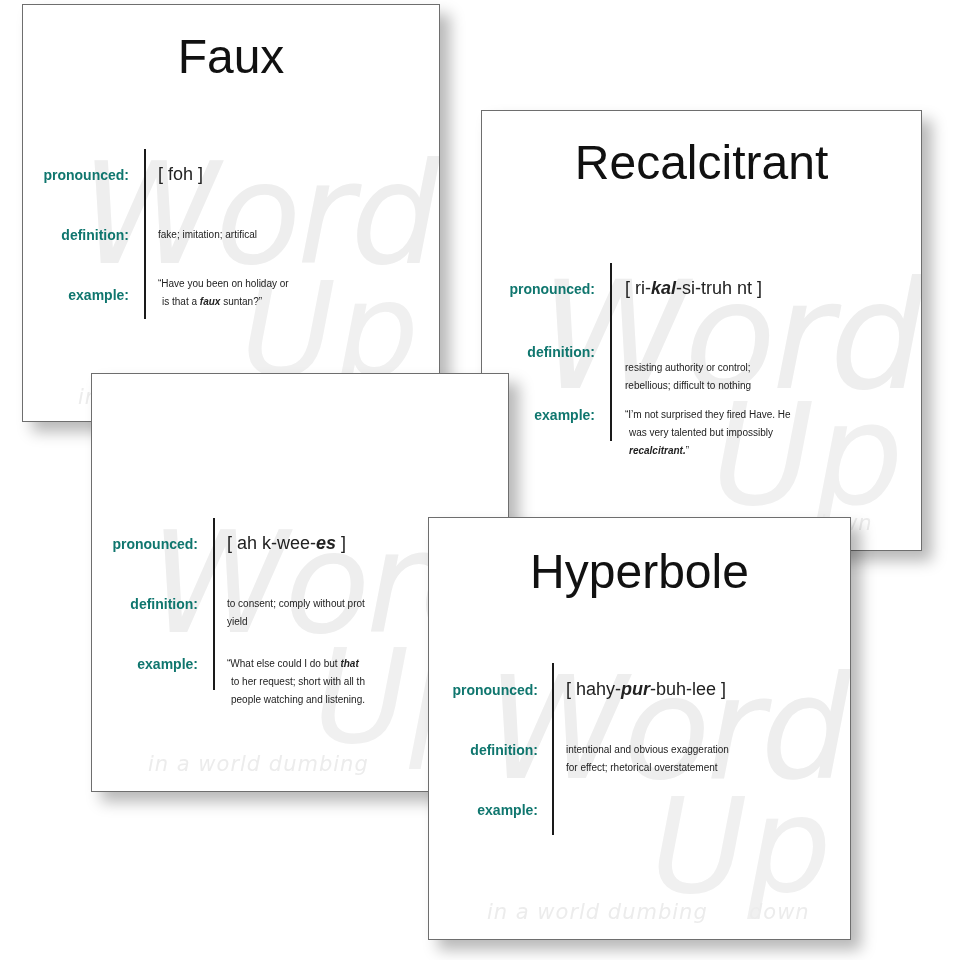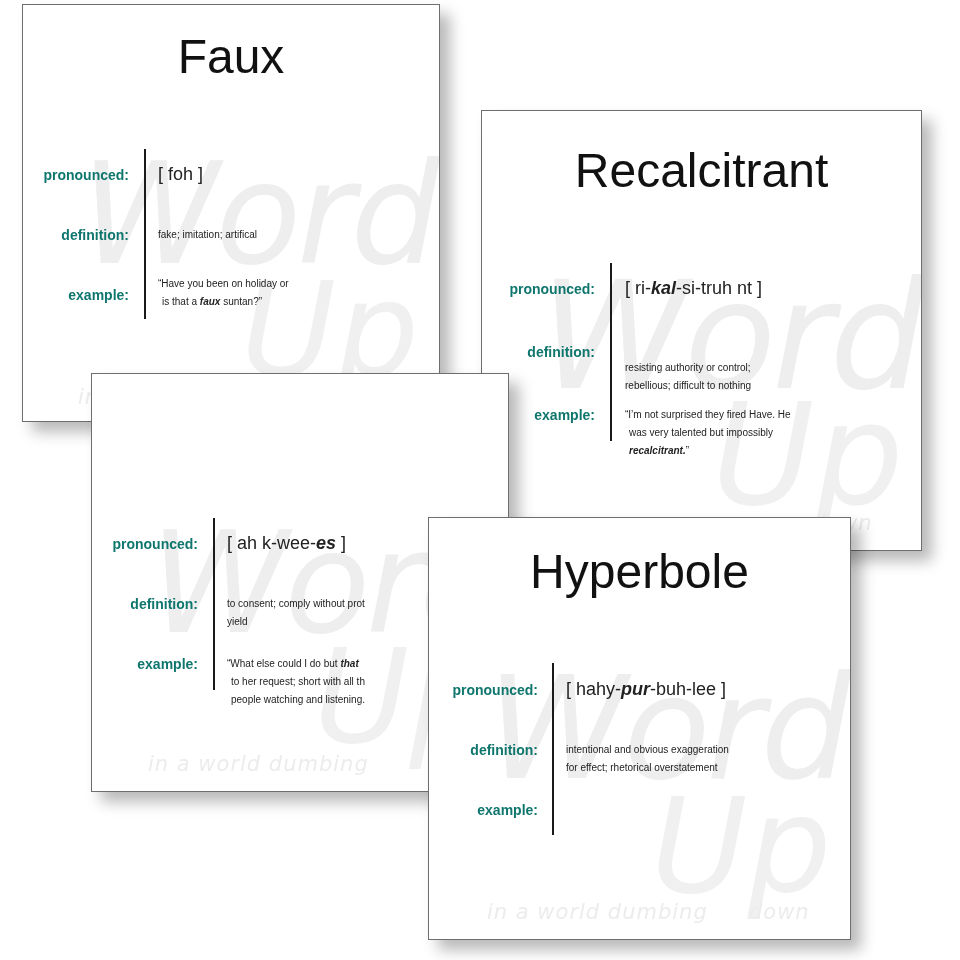--- a/index.html
+++ b/index.html
@@ -100,21 +100,21 @@
     <span class="ind"><span>is that a </span><em>faux</em><span> suntan?”</span></span>
   </div>
 </div>
 
 <div class="card" style="left:481px; top:110px; width:441px; height:441px; z-index:2;">
   <div class="wm">
     <span class="wm-word" style="left:58px; top:150px; font-size:150px;">Word</span>
     <span class="wm-up" style="left:230px; top:275px; font-size:140px;">Up</span>
     <span class="wm-tag" style="left:330px; top:400px;">down</span>
   </div>
-  <div class="title" style="top:36px;">Recalcitrant</div>
+  <div class="title" style="top:28px;">Recalcitrant</div>
   <div class="divider" style="left:128px; top:152px; height:178px;"></div>
   <div class="lbl" style="right:326px; top:170px;">pronounced:</div>
   <div class="lbl" style="right:326px; top:233px;">definition:</div>
   <div class="lbl" style="right:326px; top:296px;">example:</div>
   <div class="val pron" style="left:143px; top:166px;"><span>[ ri-</span><em>kal</em><span>-si-truh nt ]</span></div>
   <div class="val" style="left:143px; top:248px;">
     <span style="display:block">resisting authority or control;</span>
     <span style="display:block">rebellious; difficult to nothing</span>
   </div>
   <div class="val" style="left:143px; top:295px;">

